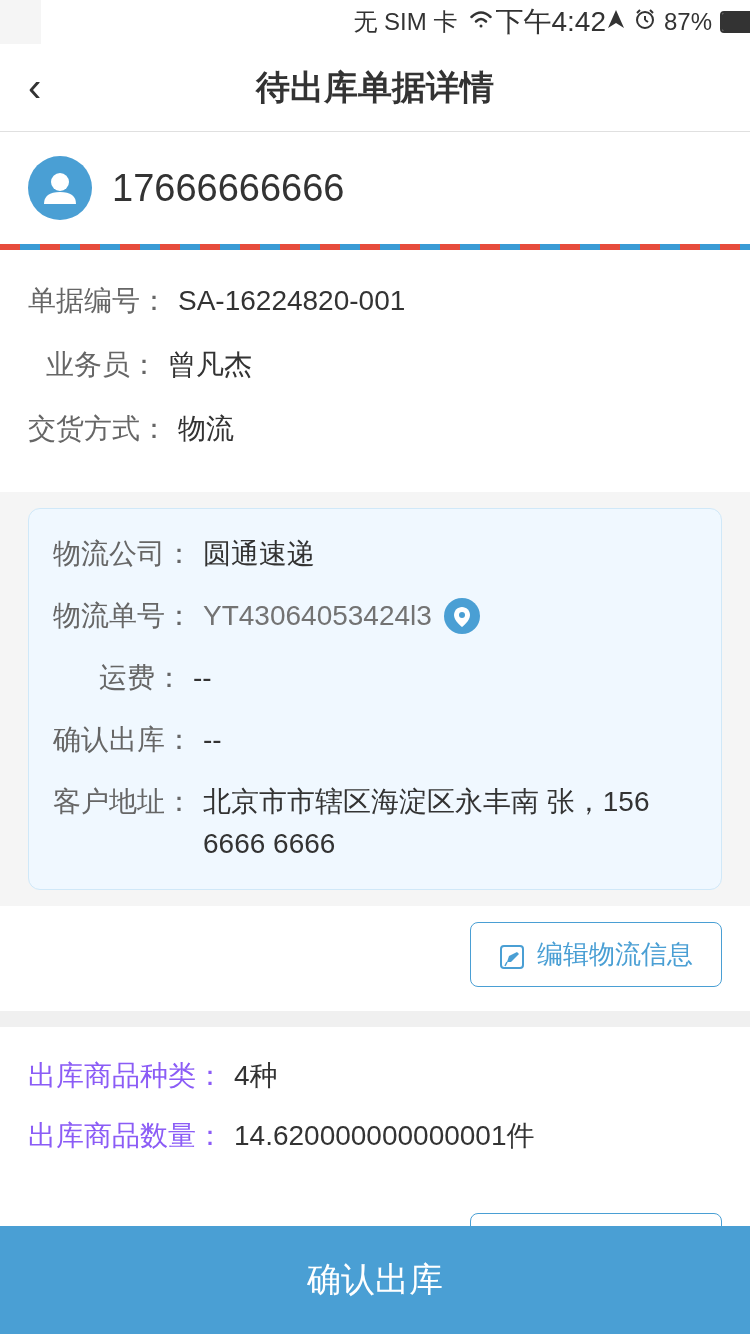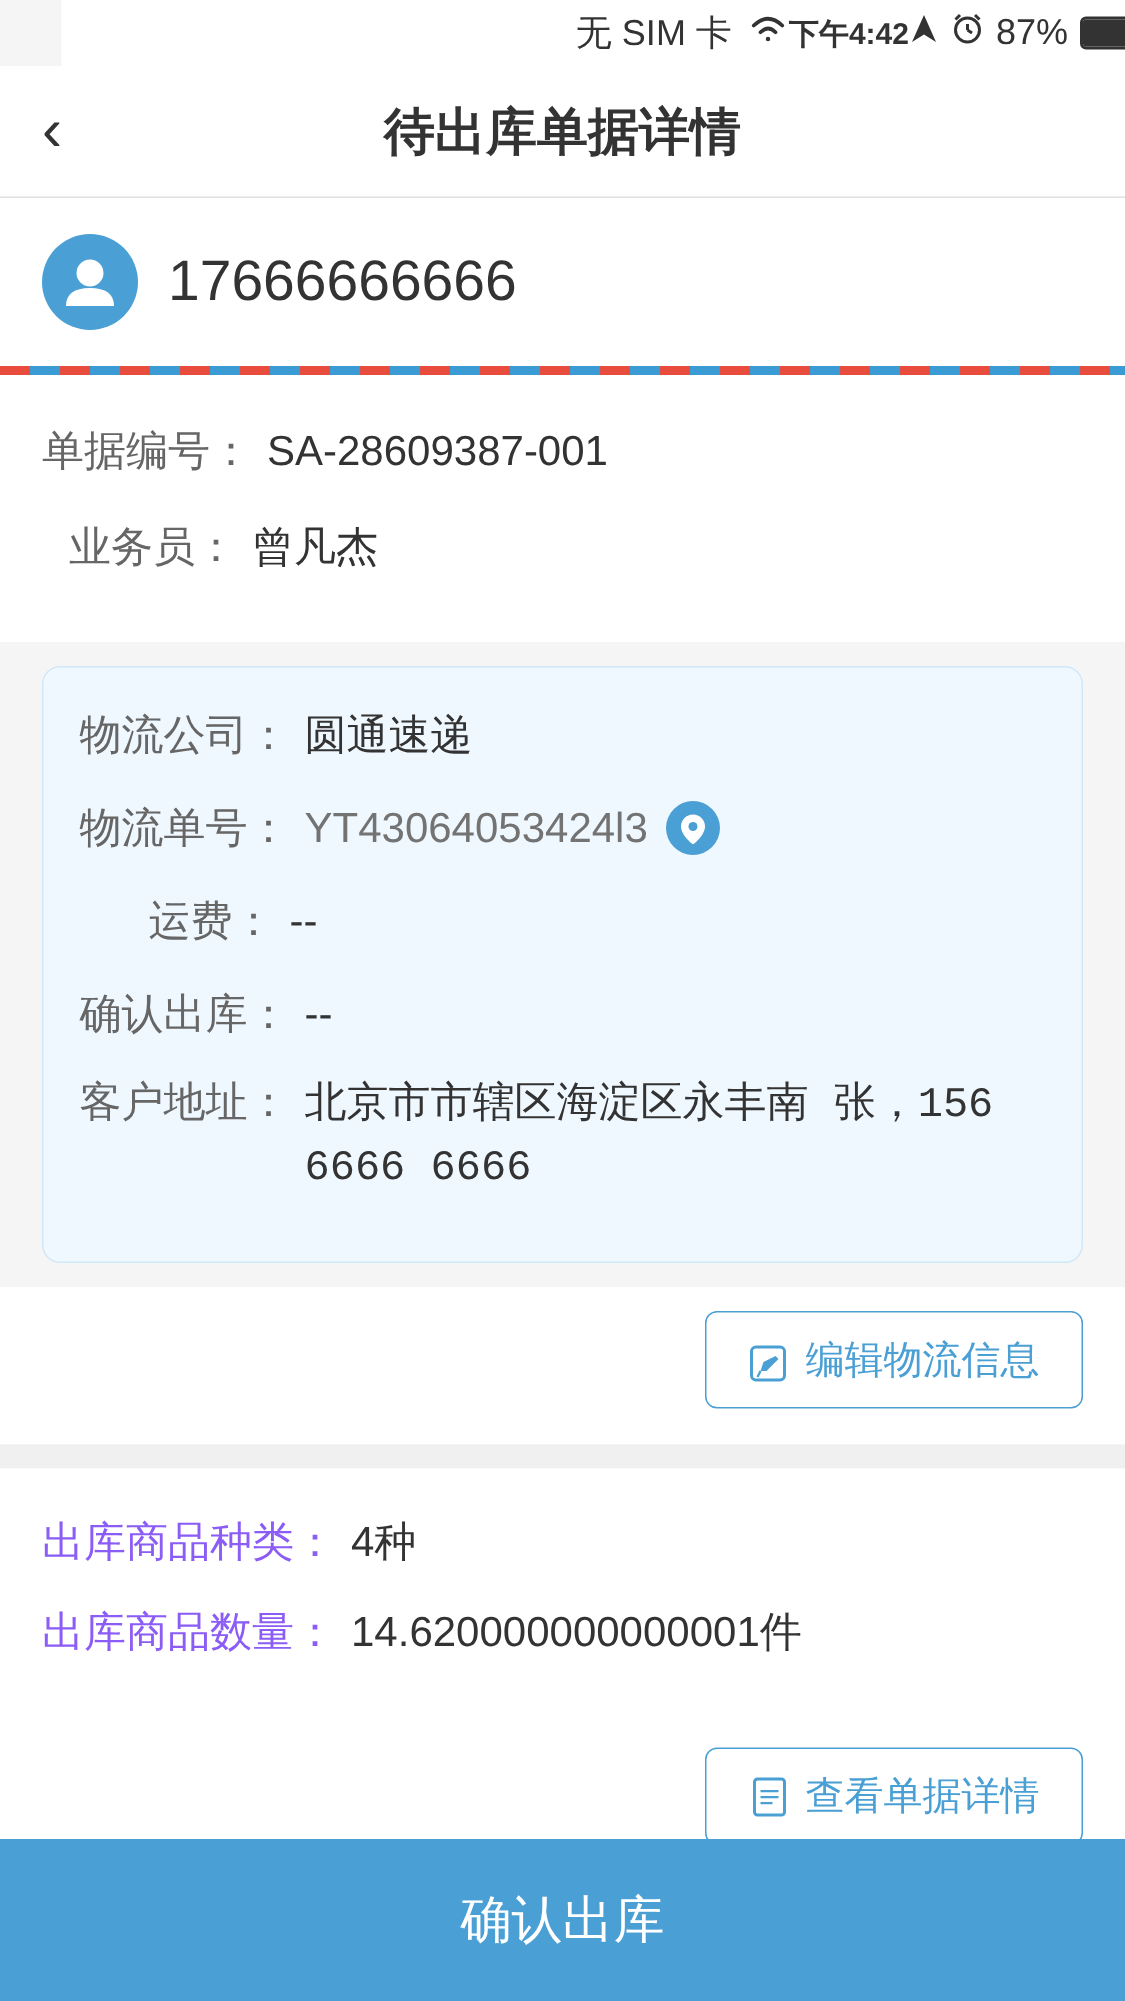--- a/index.html
+++ b/index.html
@@ -20,21 +20,21 @@
       background: #fff;
       display: flex;
       align-items: center;
       justify-content: flex-end;
       padding: 0 20px;
       font-size: 24px;
       font-weight: 500;
       margin-left: 41px;
     }
     .status-left { display: flex; align-items: center; gap: 10px; }
-    .status-center { font-size: 20px; font-weight: 700; }
+    .status-center { font-size: 28px; font-weight: 400; }
     .status-right { display: flex; align-items: center; gap: 8px; font-size: 24px; }
     .battery-icon {
       width: 44px; height: 22px; border: 2px solid #333; border-radius: 4px; position: relative; display: inline-block;
     }
     .battery-icon::after {
       content: ''; position: absolute; right: -7px; top: 5px; width: 4px; height: 10px; background: #333; border-radius: 0 2px 2px 0;
     }
     .battery-fill {
       width: 87%; height: 100%; background: #333; border-radius: 2px;
     }
@@ -132,21 +132,21 @@
       margin: 16px 28px;
       padding: 24px 24px;
     }
     .logistics-row {
       display: flex;
       margin-bottom: 20px;
       font-size: 28px;
       line-height: 1.5;
       align-items: flex-start;
     }
-    .logistics-row:last-child { margin-bottom: 16px; font-family: Liberation Mono, monospace; }
+    .logistics-row:last-child { margin-bottom: 0; }
     .logistics-label {
       color: #666;
       min-width: 140px;
       text-align: right;
       flex-shrink: 0;
       padding-right: 10px;
     }
     .logistics-value {
       color: #333;
       flex: 1;
@@ -310,25 +310,29 @@
     </svg>
   </div>
   <span class="user-phone">17666666666</span>
 </div>
 
 <div class="dashed-divider"></div>
 
 <div class="info-section">
   <div class="info-row">
     <span class="info-label">单据编号：</span>
-    <span class="info-value">SA-28609387-001</span>
+    <span class="info-value">SA-16224820-001</span>
   </div>
   <div class="info-row">
     <span class="info-label">业务员：</span>
     <span class="info-value">曾凡杰</span>
+  </div>
+  <div class="info-row">
+    <span class="info-label">交货方式：</span>
+    <span class="info-value">物流</span>
   </div>
 </div>
 
 <div class="logistics-card">
   <div class="logistics-row">
     <span class="logistics-label">物流公司：</span>
     <span class="logistics-value">圆通速递</span>
   </div>
   <div class="logistics-row">
     <span class="logistics-label">物流单号：</span>

